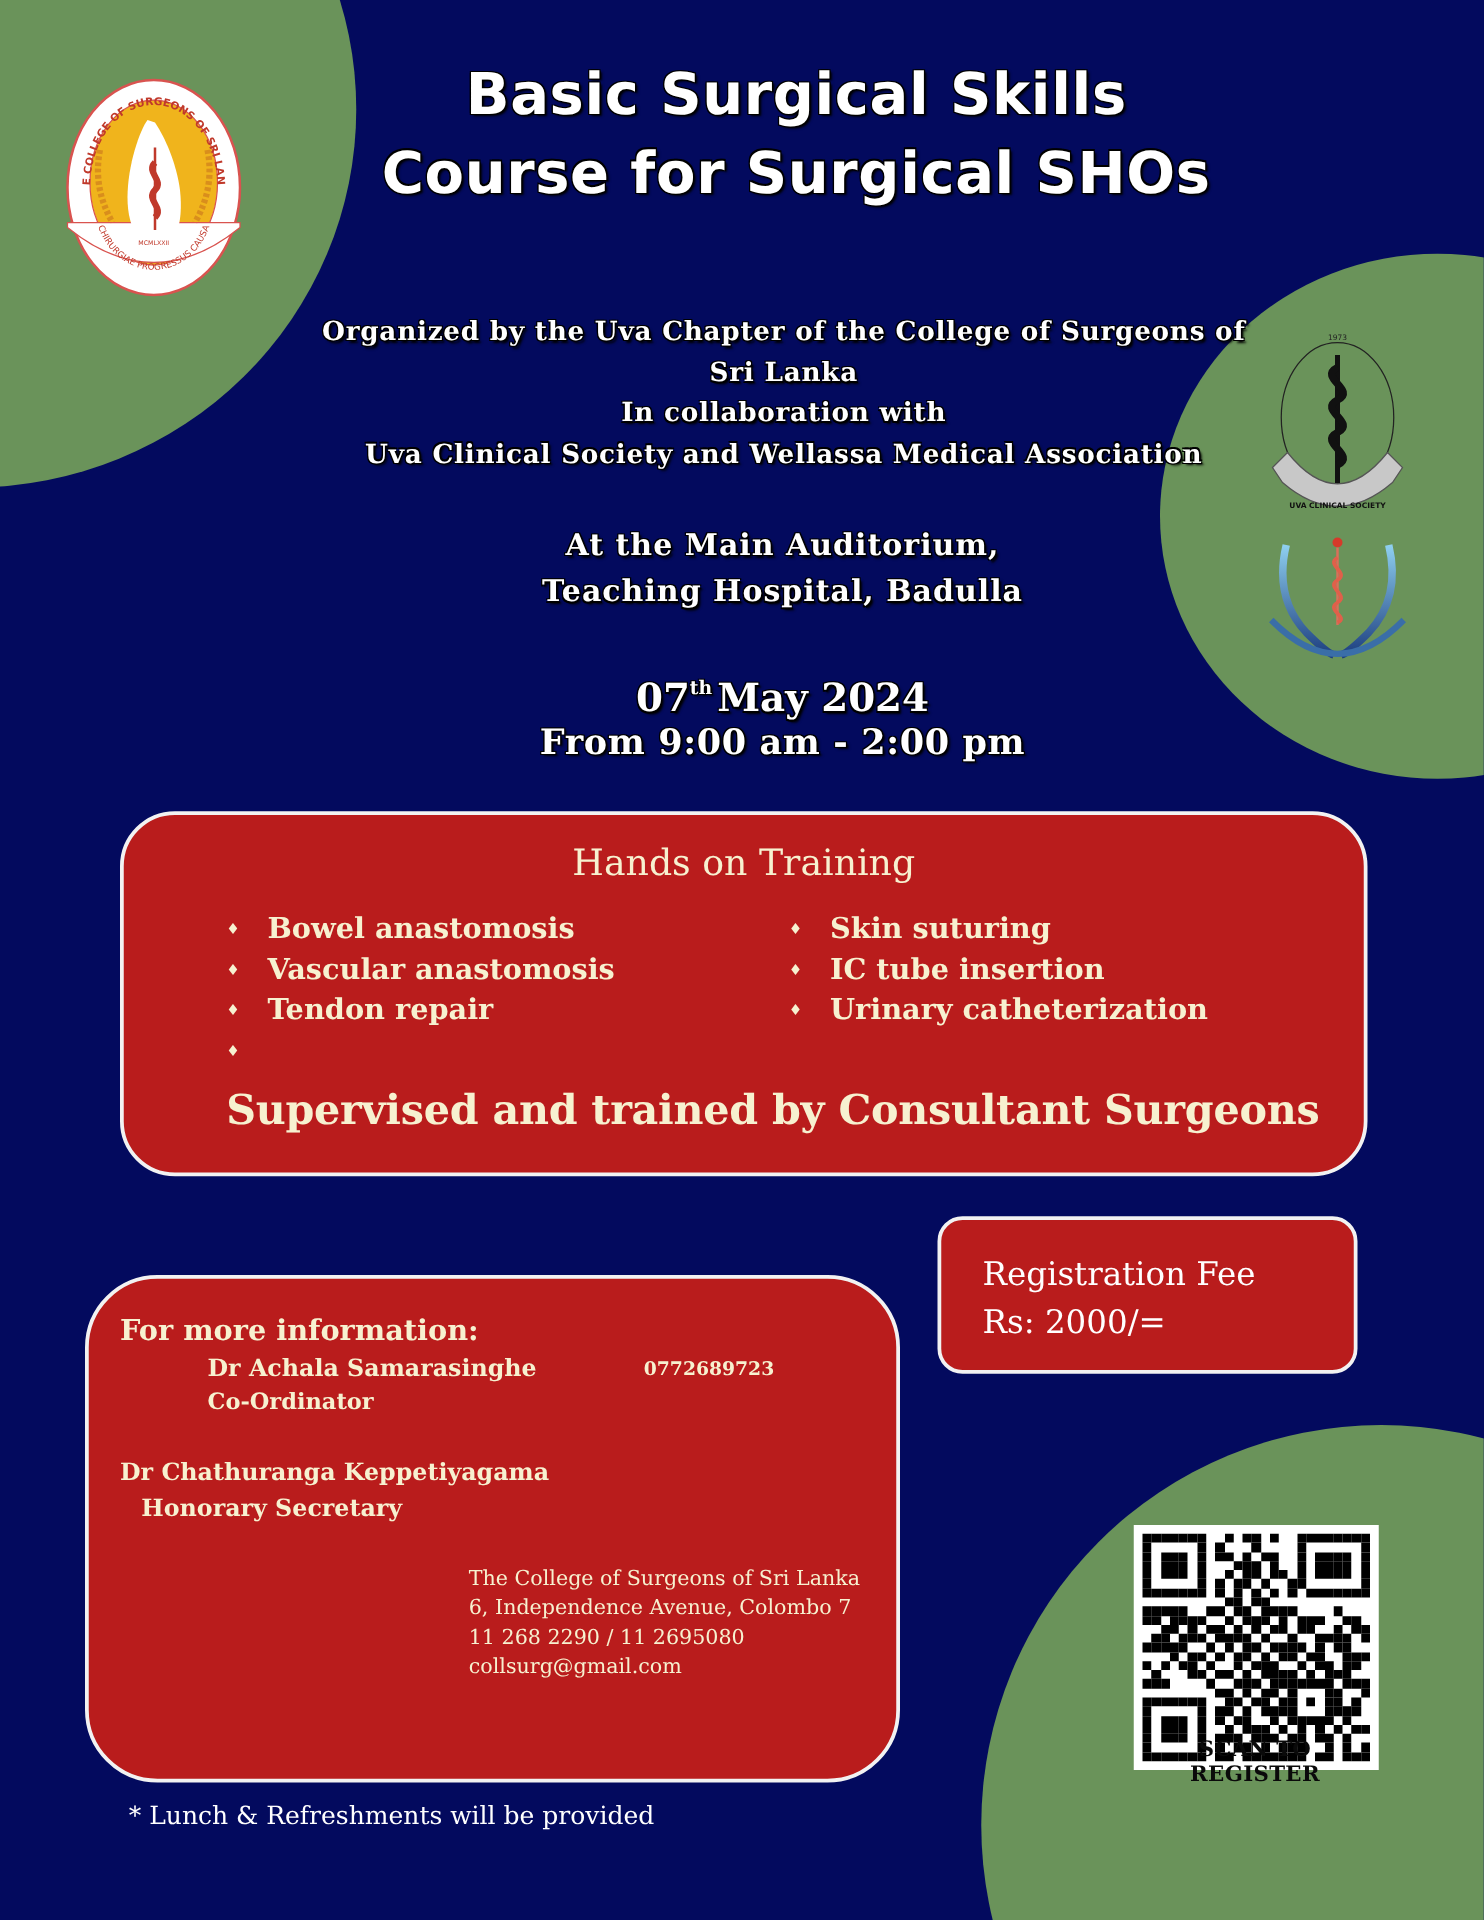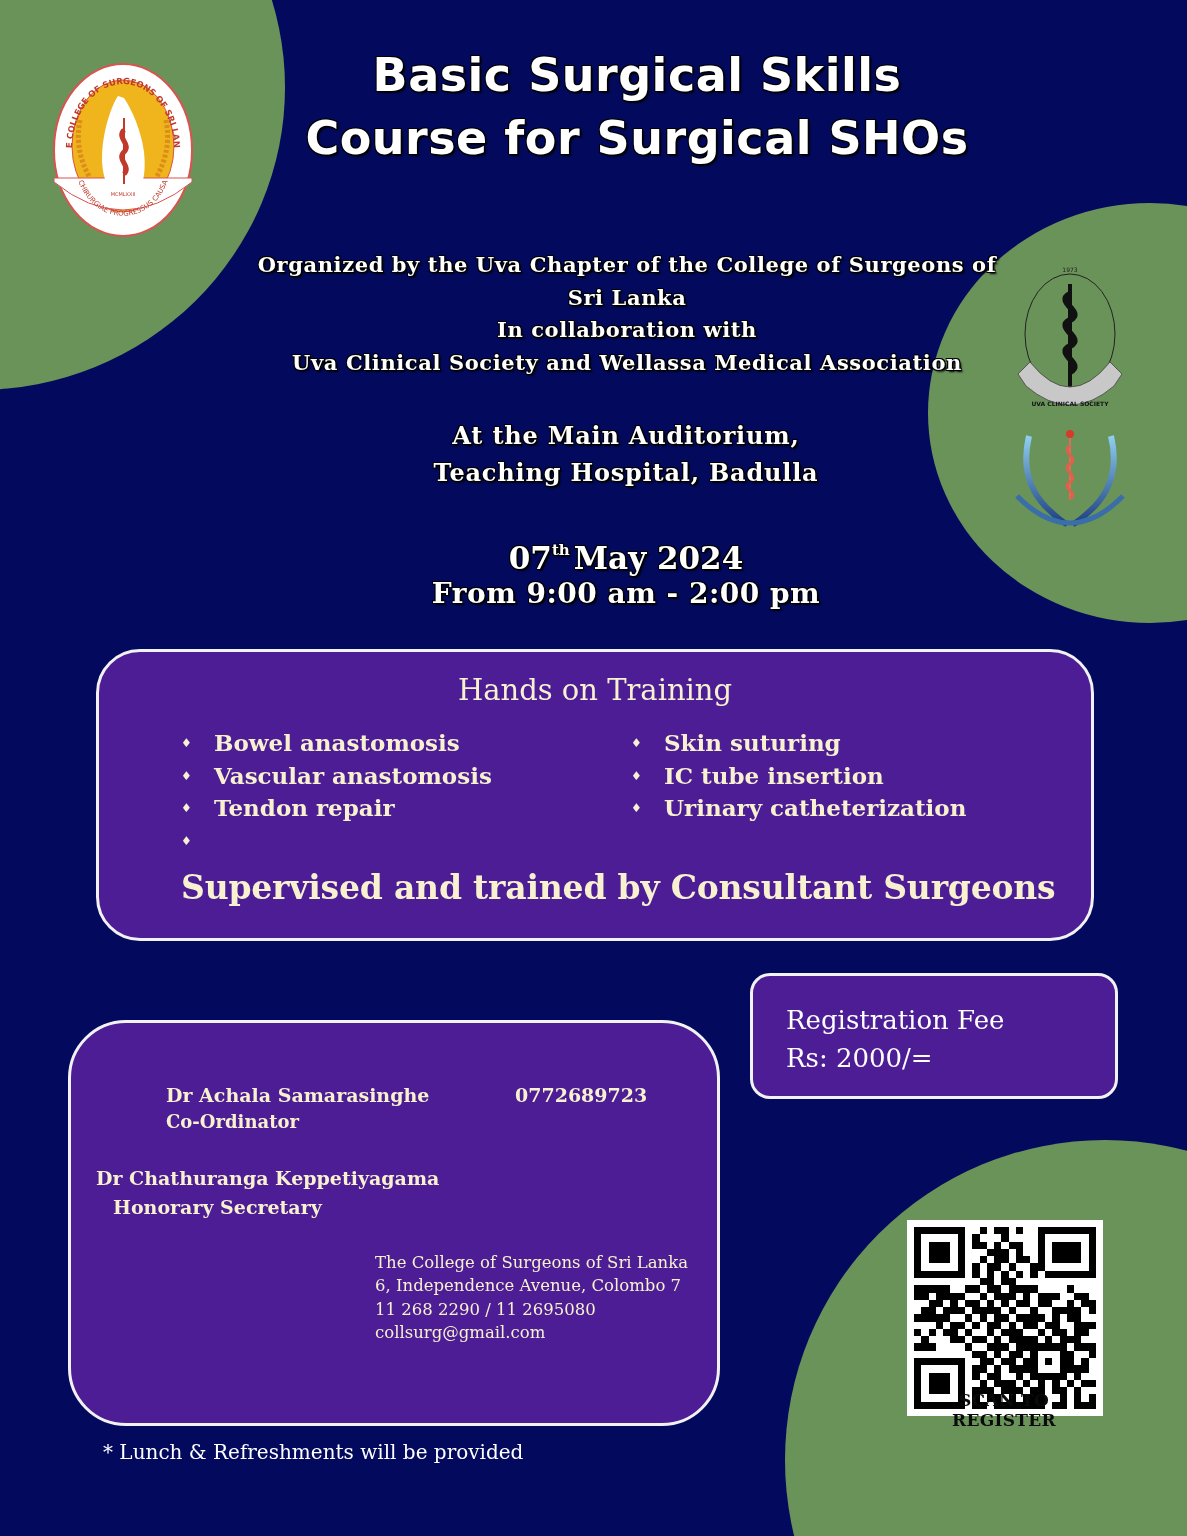--- a/index.html
+++ b/index.html
@@ -64,21 +64,21 @@
     letter-spacing: 0.5px;
   }
 
   .logo { position: absolute; }
   #logo-college { left: 52px; top: 60px; width: 142px; height: 180px; }
   #logo-uva { left: 1010px; top: 262px; width: 120px; height: 162px; }
   #logo-wellassa { left: 1015px; top: 428px; width: 110px; height: 105px; }
 
   .panel {
     position: absolute;
-    background: #4c1d95;
+    background: #b91c1c;
     border: 3px solid #f2f2f2;
     color: #f7f1d0;
   }
   #training-panel { left: 96px; top: 649px; width: 998px; height: 292px; border-radius: 44px; }
   #training-title {
     position: absolute; top: 18px; left: 0; right: 0; text-align: center;
     font-size: 29px; line-height: 40px;
   }
   .skills { position: absolute; top: 75px; list-style: none; }
   #skills-left { left: 80px; }
@@ -86,30 +86,30 @@
   .skills li {
     font-weight: bold; font-size: 23px; line-height: 32.5px;
     display: flex; align-items: center; white-space: nowrap;
   }
   .skills .bullet { font-size: 12px; width: 35px; display: inline-block; padding-left: 2px; }
   #supervised {
     position: absolute; top: 214px; left: 82px;
     font-size: 33px; line-height: 44px; font-weight: bold; letter-spacing: -0.2px;
   }
 
-  #fee-panel { left: 750px; top: 973px; width: 368px; height: 126px; border-radius: 20px; color: #ffffff; }
+  #fee-panel { left: 750px; top: 973px; width: 336px; height: 126px; border-radius: 20px; color: #ffffff; }
   #fee-panel div { position: absolute; left: 33px; font-size: 26px; line-height: 38px; }
   #fee-label { top: 25px; }
   #fee-value { top: 63px; text-align: center; }
 
   #contact-panel { left: 68px; top: 1020px; width: 652px; height: 406px; border-radius: 58px; }
   .c-text { position: absolute; font-weight: bold; white-space: nowrap; }
   #more-info { left: 25px; top: 27px; font-size: 23px; line-height: 30px; }
   #c1-name { left: 95px; top: 59px; font-size: 19px; line-height: 26px; }
-  #c1-phone { left: 444px; top: 59px; font-size: 19px; line-height: 26px; }
+  #c1-phone { left: 444px; top: 59px; font-size: 15px; line-height: 26px; }
   #c1-role { left: 95px; top: 86px; font-size: 18px; line-height: 26px; }
   #c2-name { left: 25px; top: 141px; font-size: 19px; line-height: 28px; }
   #c2-role { left: 25px; top: 170px; font-size: 19px; line-height: 28px; margin-left: 17px; }
   #college-address {
     position: absolute; left: 304px; top: 228px; font-size: 16.5px; line-height: 23.3px; white-space: nowrap;
   }
   #college-address div { white-space: nowrap; }
 
   #lunch-note {
     position: absolute; left: 103px; top: 1437px;
@@ -240,20 +240,21 @@
   </ul>
   <div id="supervised">Supervised and trained by Consultant Surgeons</div>
 </div>
 
 <div class="panel" id="fee-panel">
   <div id="fee-label">Registration Fee</div>
   <div id="fee-value">Rs: 2000/=</div>
 </div>
 
 <div class="panel" id="contact-panel">
+  <div class="c-text" id="more-info">For more information:</div>
   <div class="c-text" id="c1-name">Dr Achala Samarasinghe</div>
   <div class="c-text" id="c1-phone">0772689723</div>
   <div class="c-text" id="c1-role">Co-Ordinator</div>
   <div class="c-text" id="c2-name">Dr Chathuranga Keppetiyagama</div>
   <div class="c-text" id="c2-role">Honorary Secretary</div>
   <div id="college-address">
     <div>The College of Surgeons of Sri Lanka</div>
     <div>6, Independence Avenue, Colombo 7</div>
     <div>11 268 2290 / 11 2695080</div>
     <div>collsurg@gmail.com</div>

